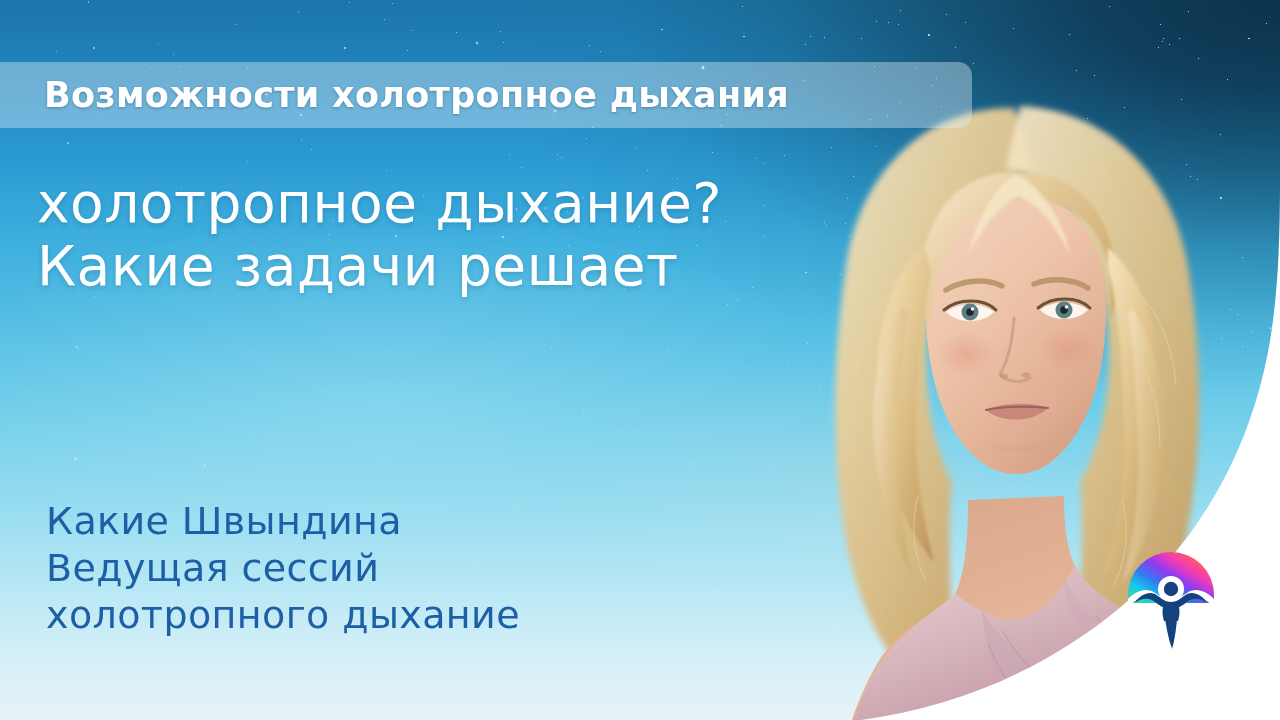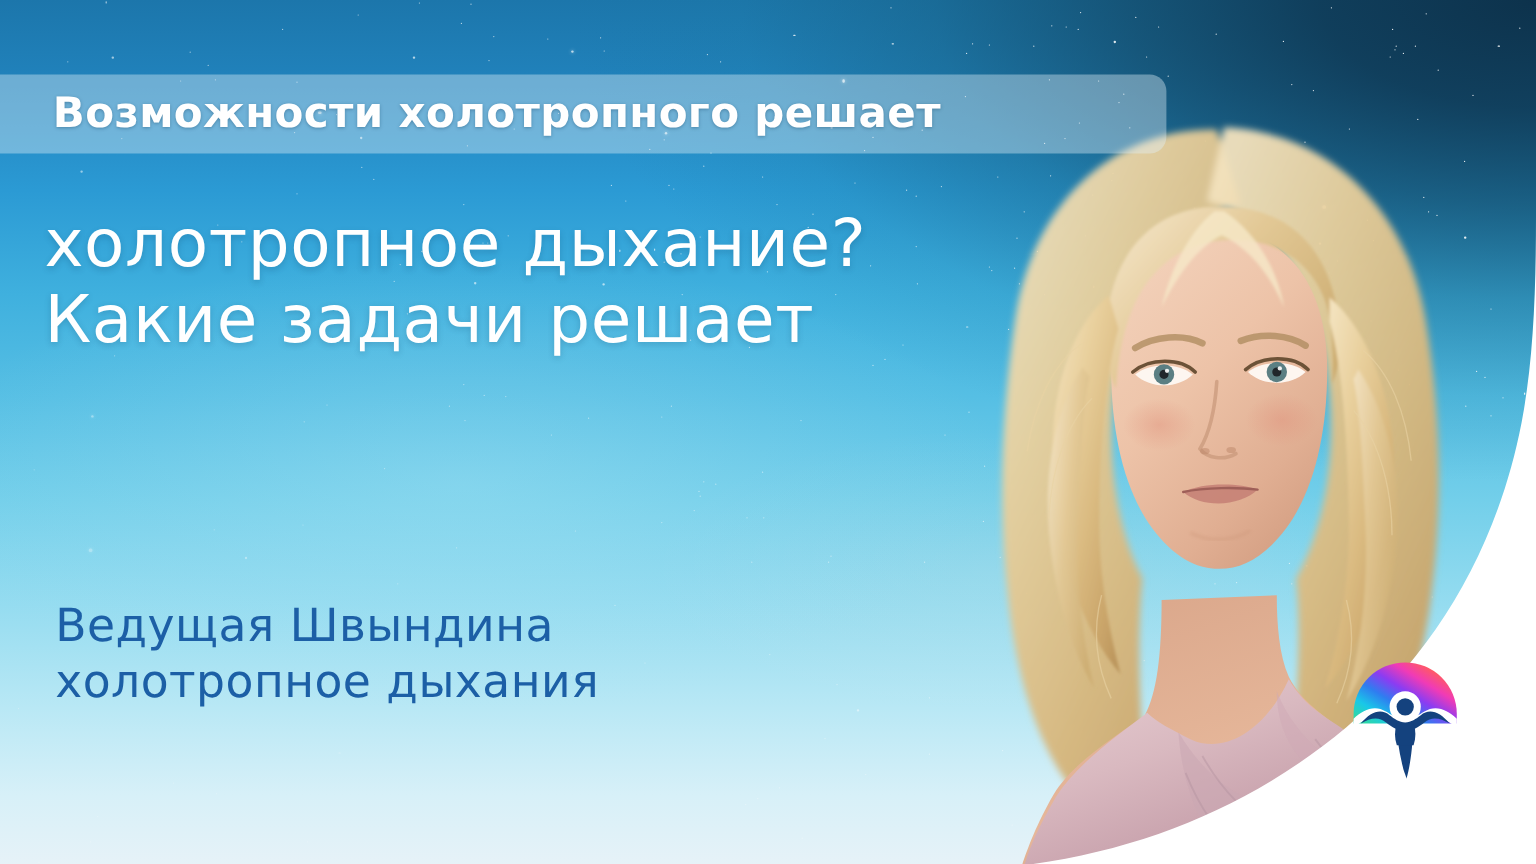--- a/index.html
+++ b/index.html
@@ -612,31 +612,32 @@
   <div class="white-curve">
     <svg width="1280" height="720" viewBox="0 0 1280 720">
       <path d="M1280,0 L1280,720 L861,720
                C 960,706 1048,668 1122,606
                C 1196,544 1248,456 1268,352
                C 1278,300 1280,240 1280,180 Z" fill="#ffffff"></path>
     </svg>
   </div>
 
   <div class="title-bar">
-    <div class="title-bar-text">Возможности холотропного решает</div>
+    <div class="title-bar-text">Возможности холотропное дыхания</div>
   </div>
 
   <div class="headline">
     <span class="l">холотропное дыхание?</span>
     <span class="l">Какие задачи решает</span>
   </div>
 
   <div class="speaker">
-    <span class="name">Ведущая Швындина</span>
-    <span class="role">холотропное дыхания</span>
+    <span class="name">Какие Швындина</span>
+    <span class="role">Ведущая сессий</span>
+    <span class="role">холотропного дыхание</span>
   </div>
 
   <div class="logo">
     <svg viewBox="0 0 94 118" width="94" height="118">
       <defs>
         <linearGradient id="domeG" x1="0.05" y1="0.92" x2="0.95" y2="0.06">
           <stop offset="0%" stop-color="#2fd8a8"></stop>
           <stop offset="16%" stop-color="#19c8e8"></stop>
           <stop offset="34%" stop-color="#2f7df0"></stop>
           <stop offset="52%" stop-color="#8b3cf2"></stop>

